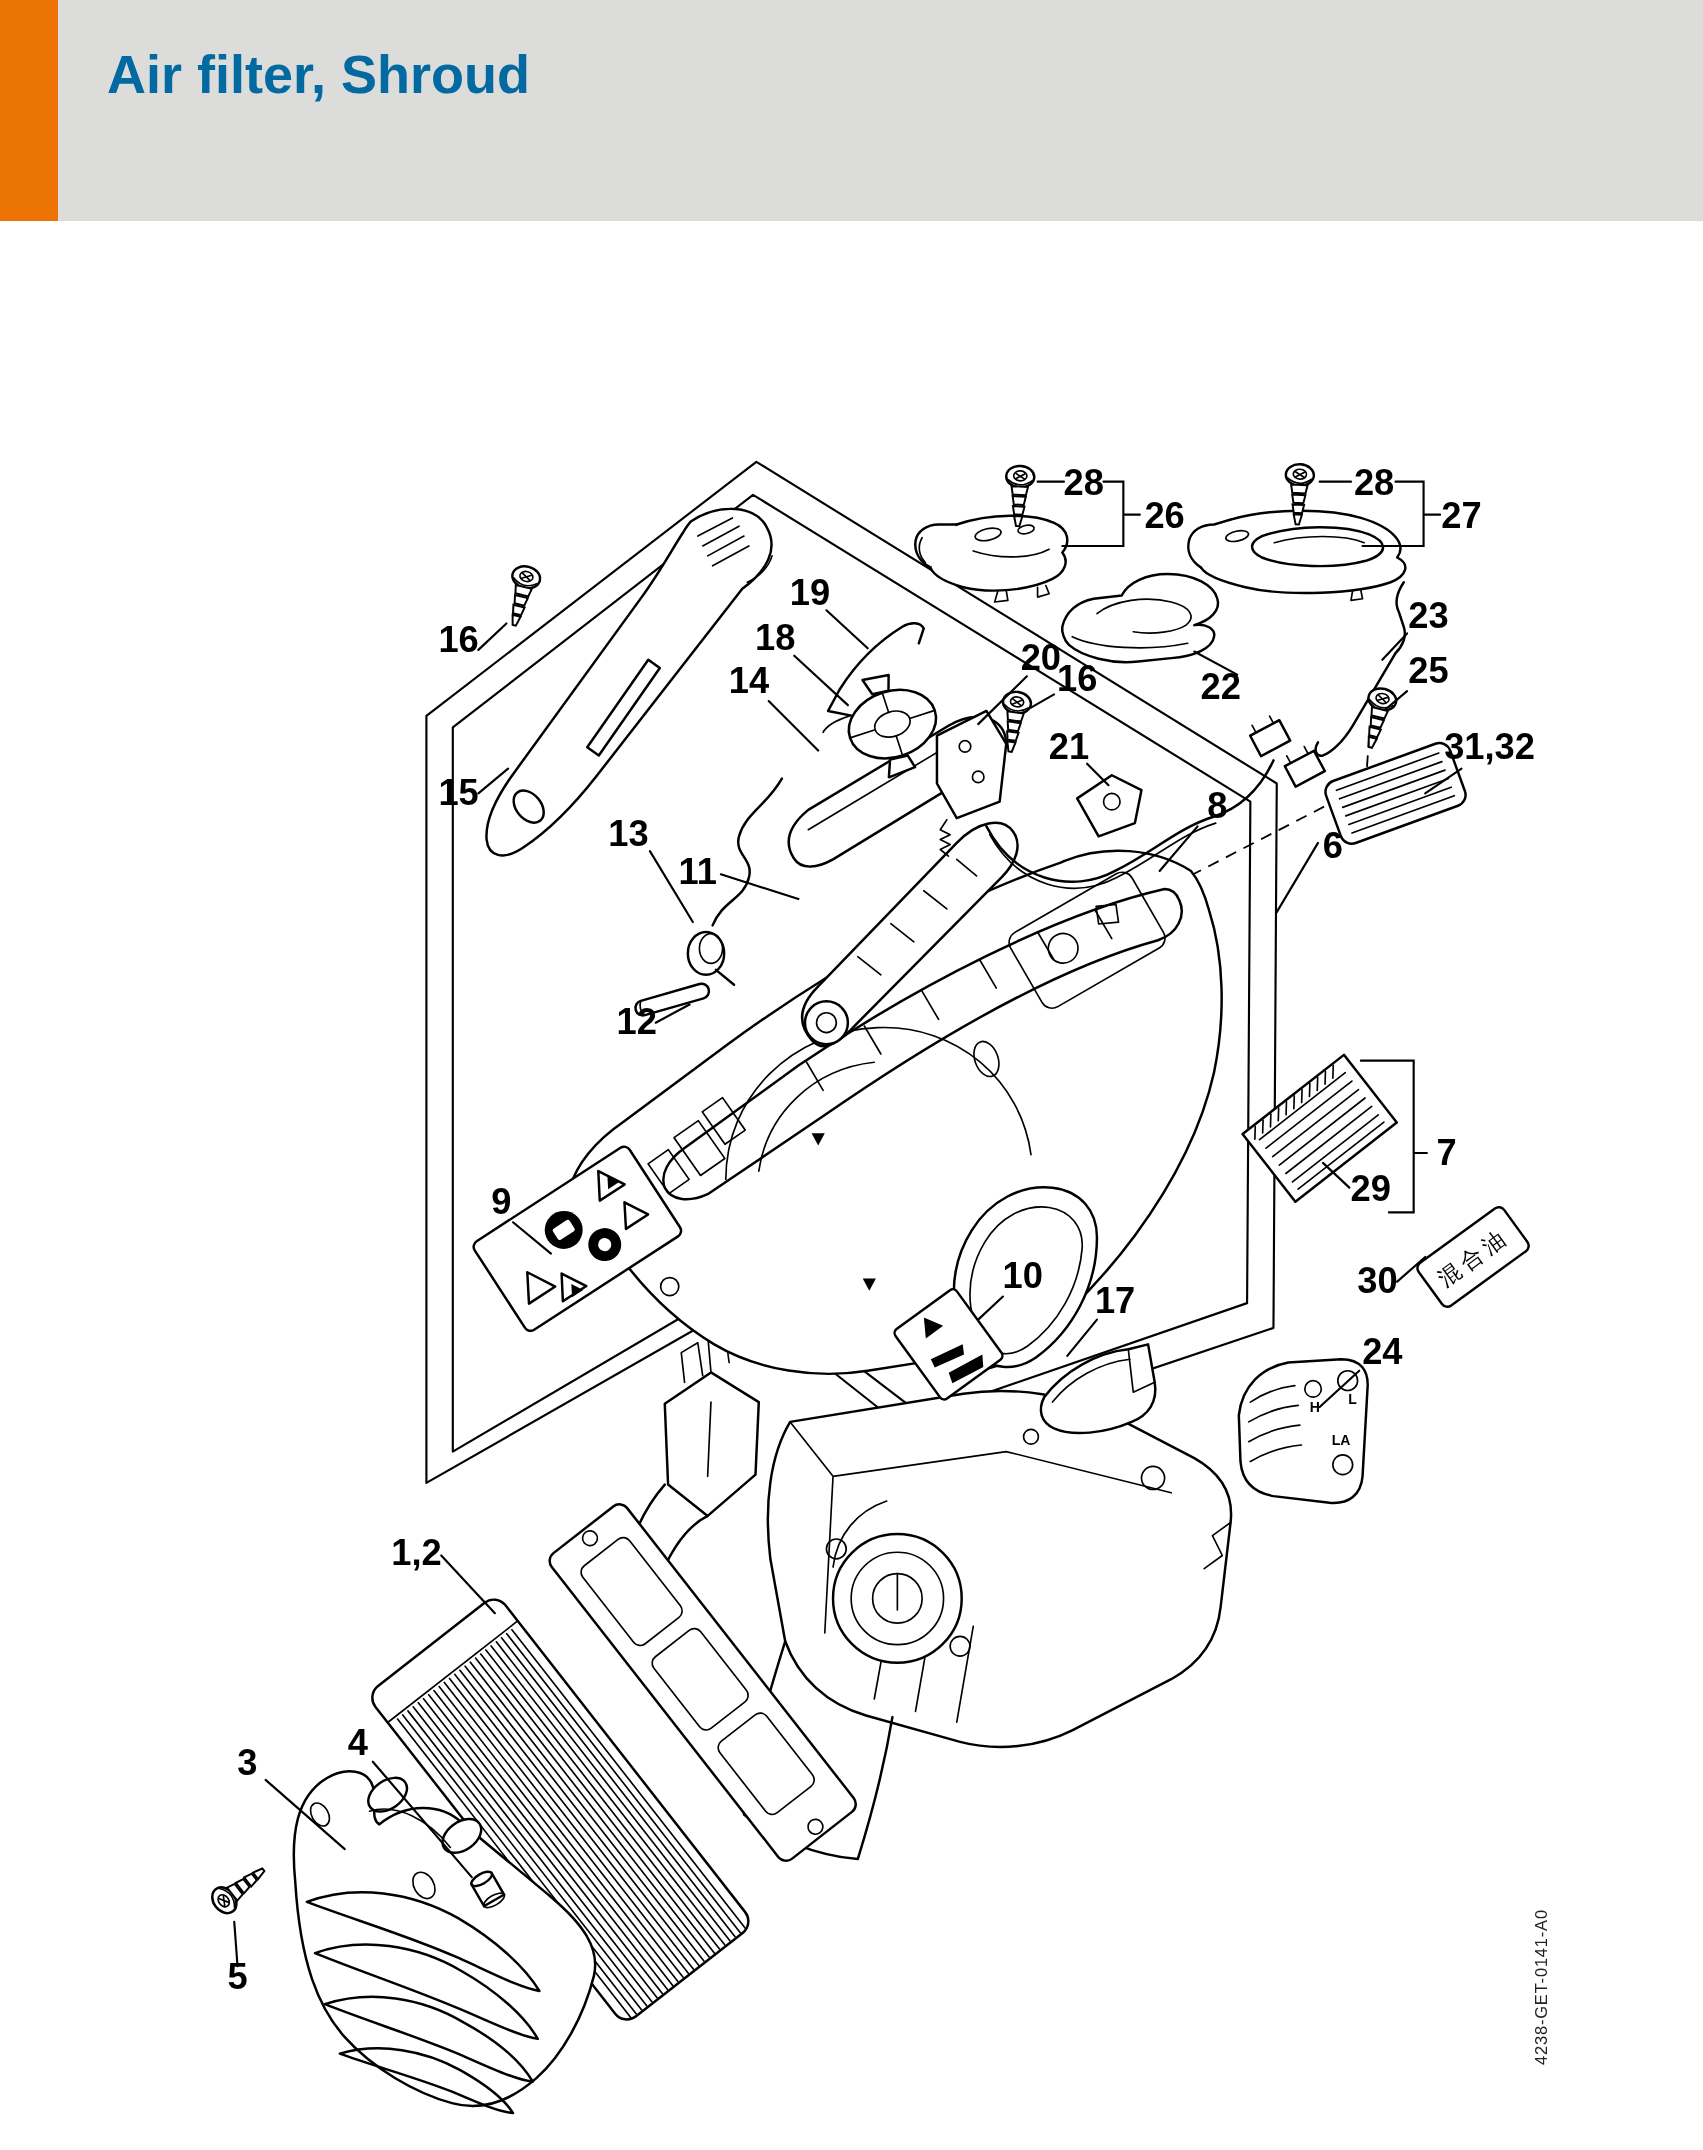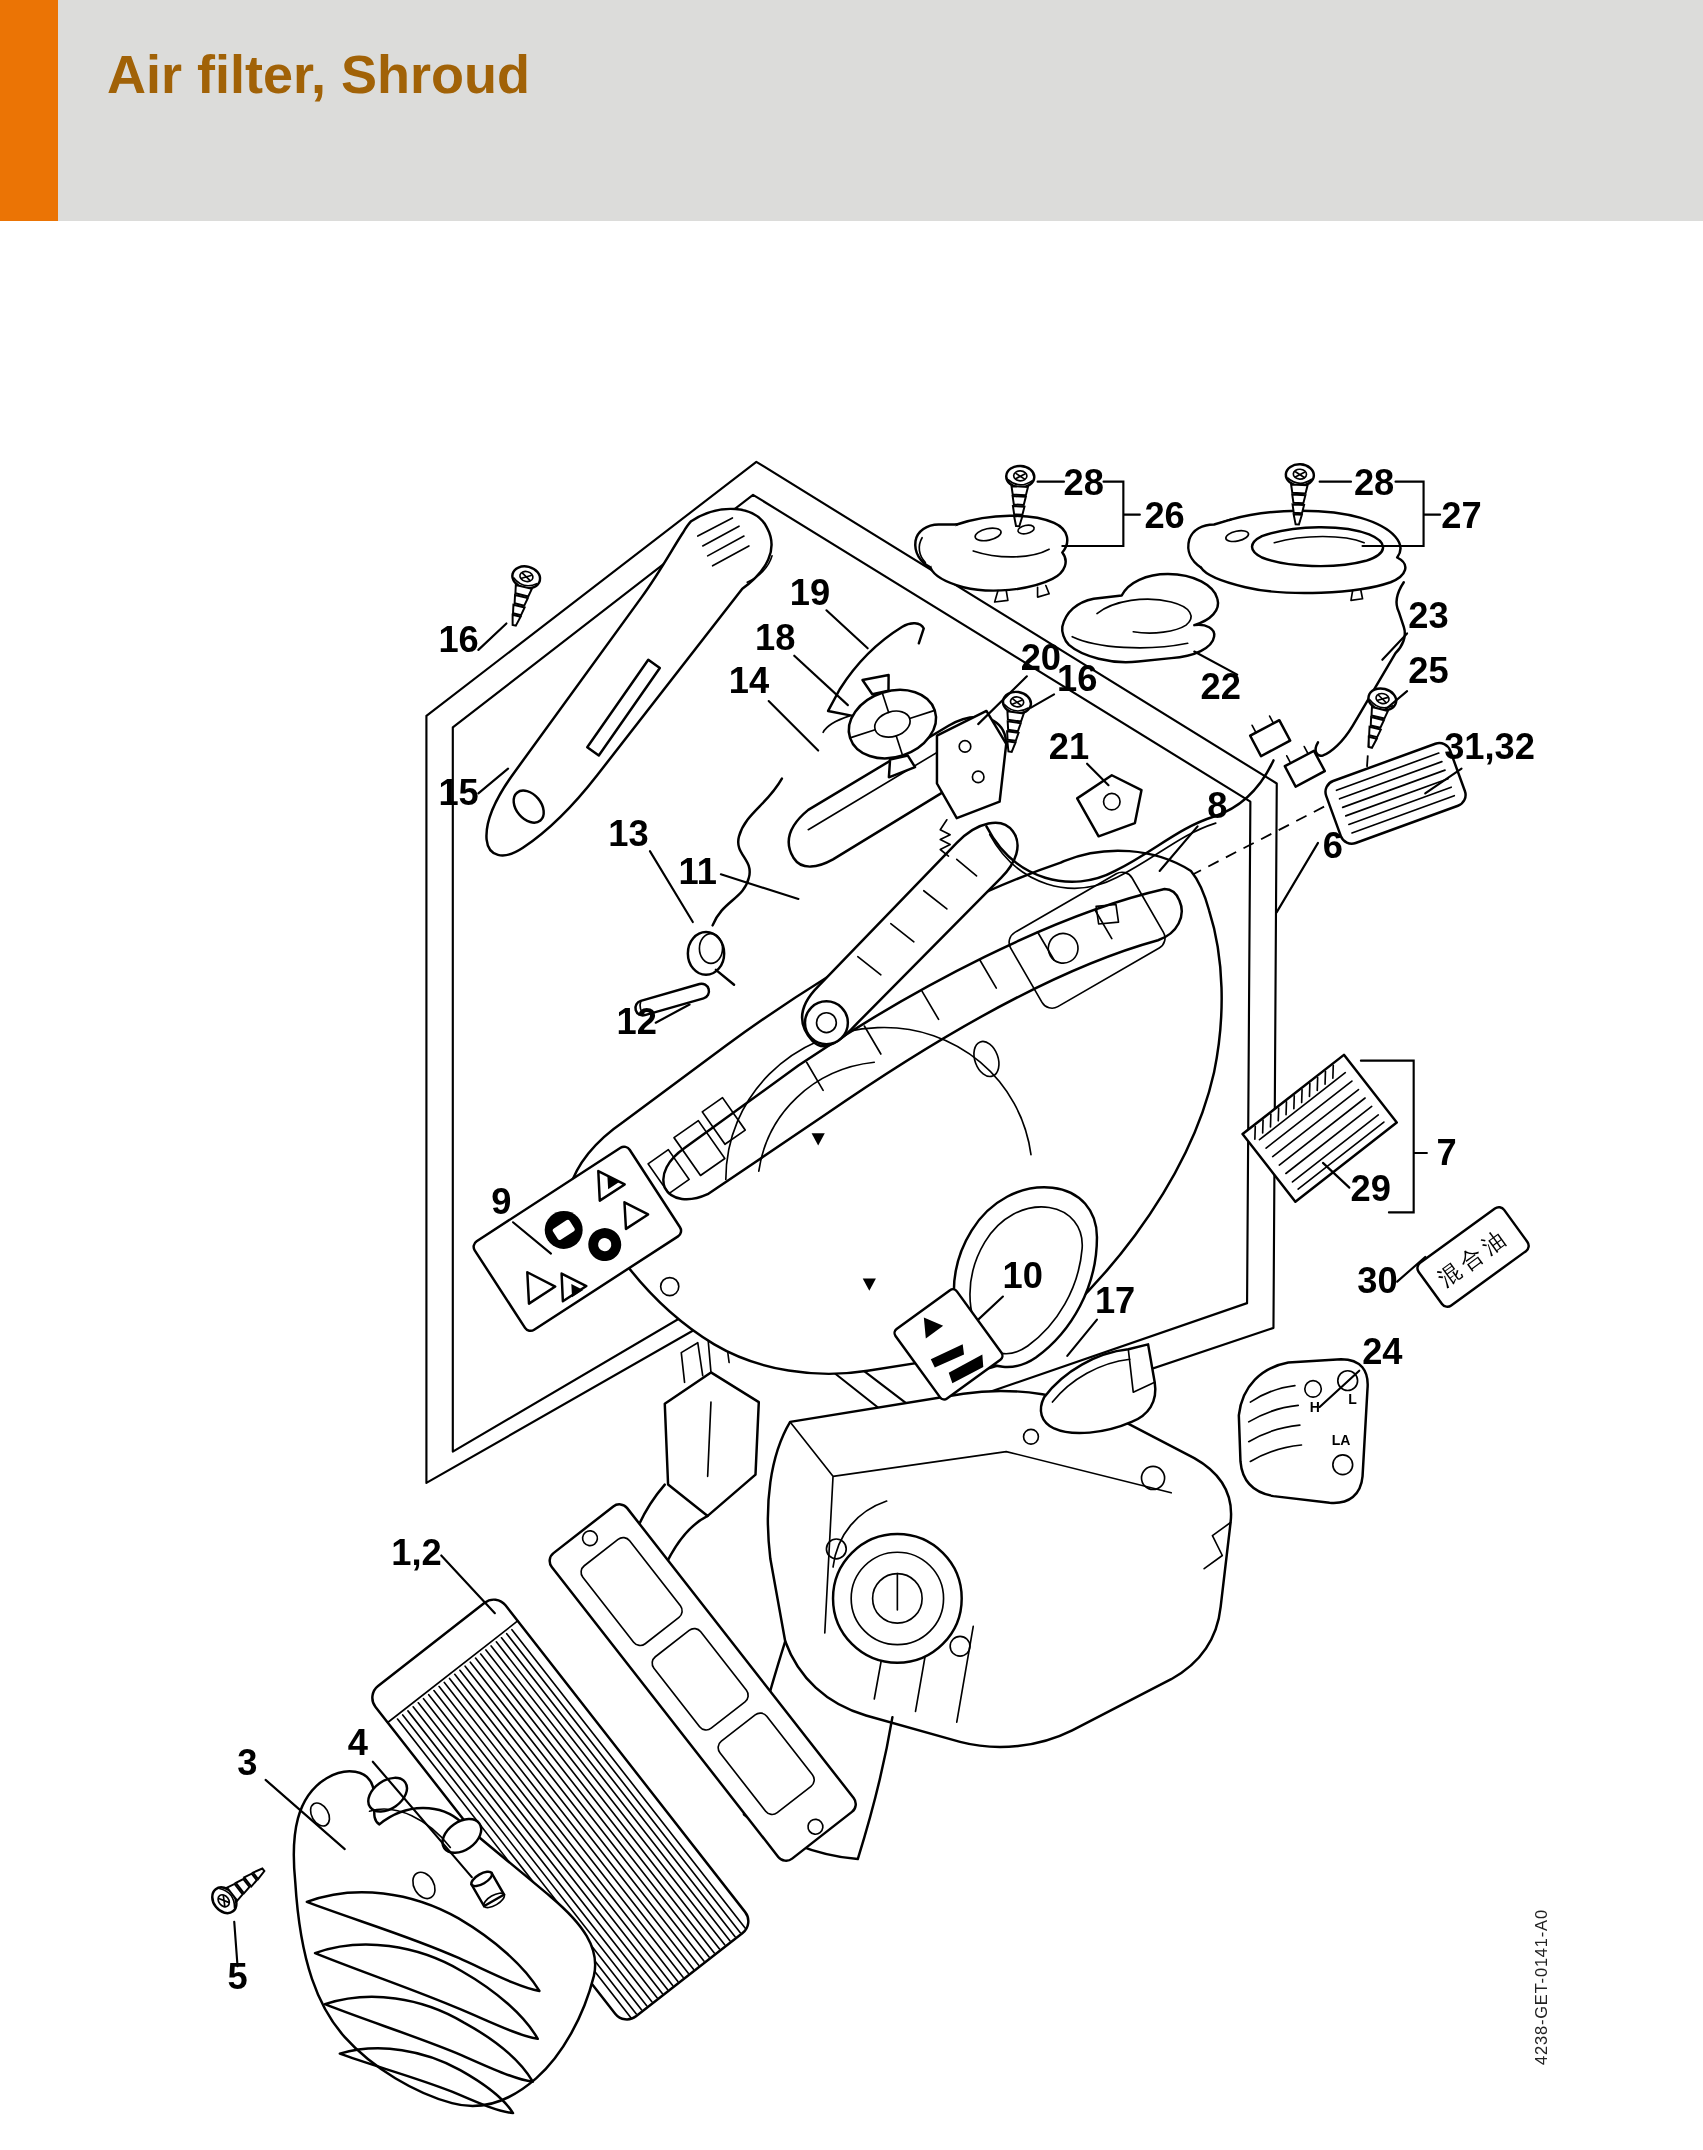--- a/index.html
+++ b/index.html
@@ -1,19 +1,19 @@
 <!DOCTYPE html>
 <html style="font-size:13px"><head>
 <meta charset="utf-8">
 <style>
   html,body{margin:0;padding:0;background:#fff;}
   body{width:1704px;height:2151px;position:relative;font-family:"Liberation Sans",sans-serif;overflow:hidden;}
   .hdr{position:absolute;left:0;top:0;width:1704px;height:221px;background:#DCDCDA;}
   .hdr-bar{position:absolute;left:0;top:0;width:58px;height:221px;background:#EB7405;}
-  .hdr h1{position:absolute;left:107px;top:43px;margin:0;font-size:54px;font-weight:700;color:#a16207;letter-spacing:0px;}
+  .hdr h1{position:absolute;left:107px;top:43px;margin:0;font-size:54px;font-weight:700;color:#0369a1;letter-spacing:0px;}
   .doccode{position:absolute;left:1532px;top:2065px;transform:rotate(-90deg);transform-origin:0 0;font-size:16.5px;color:#222;letter-spacing:0.8px;white-space:nowrap;}
   svg{position:absolute;left:0;top:221px;}
   .f{fill:none;stroke:#000;stroke-width:2.6px;stroke-linejoin:round;}
   .p{fill:#fff;stroke:#000;stroke-width:3px;stroke-linejoin:round;stroke-linecap:round;}
   .l{fill:none;stroke:#000;stroke-width:3px;stroke-linejoin:round;stroke-linecap:round;}
   .t{fill:none;stroke:#000;stroke-width:2px;stroke-linejoin:round;stroke-linecap:round;}
   .ld{fill:none;stroke:#000;stroke-width:2.6px;stroke-linecap:round;}
   .dash{fill:none;stroke:#000;stroke-width:2.2px;stroke-dasharray:14 10;}
   .blk{fill:#000;stroke:none;}
   text.co{font:700 44px "Liberation Sans",sans-serif;fill:#000;text-anchor:middle;}

